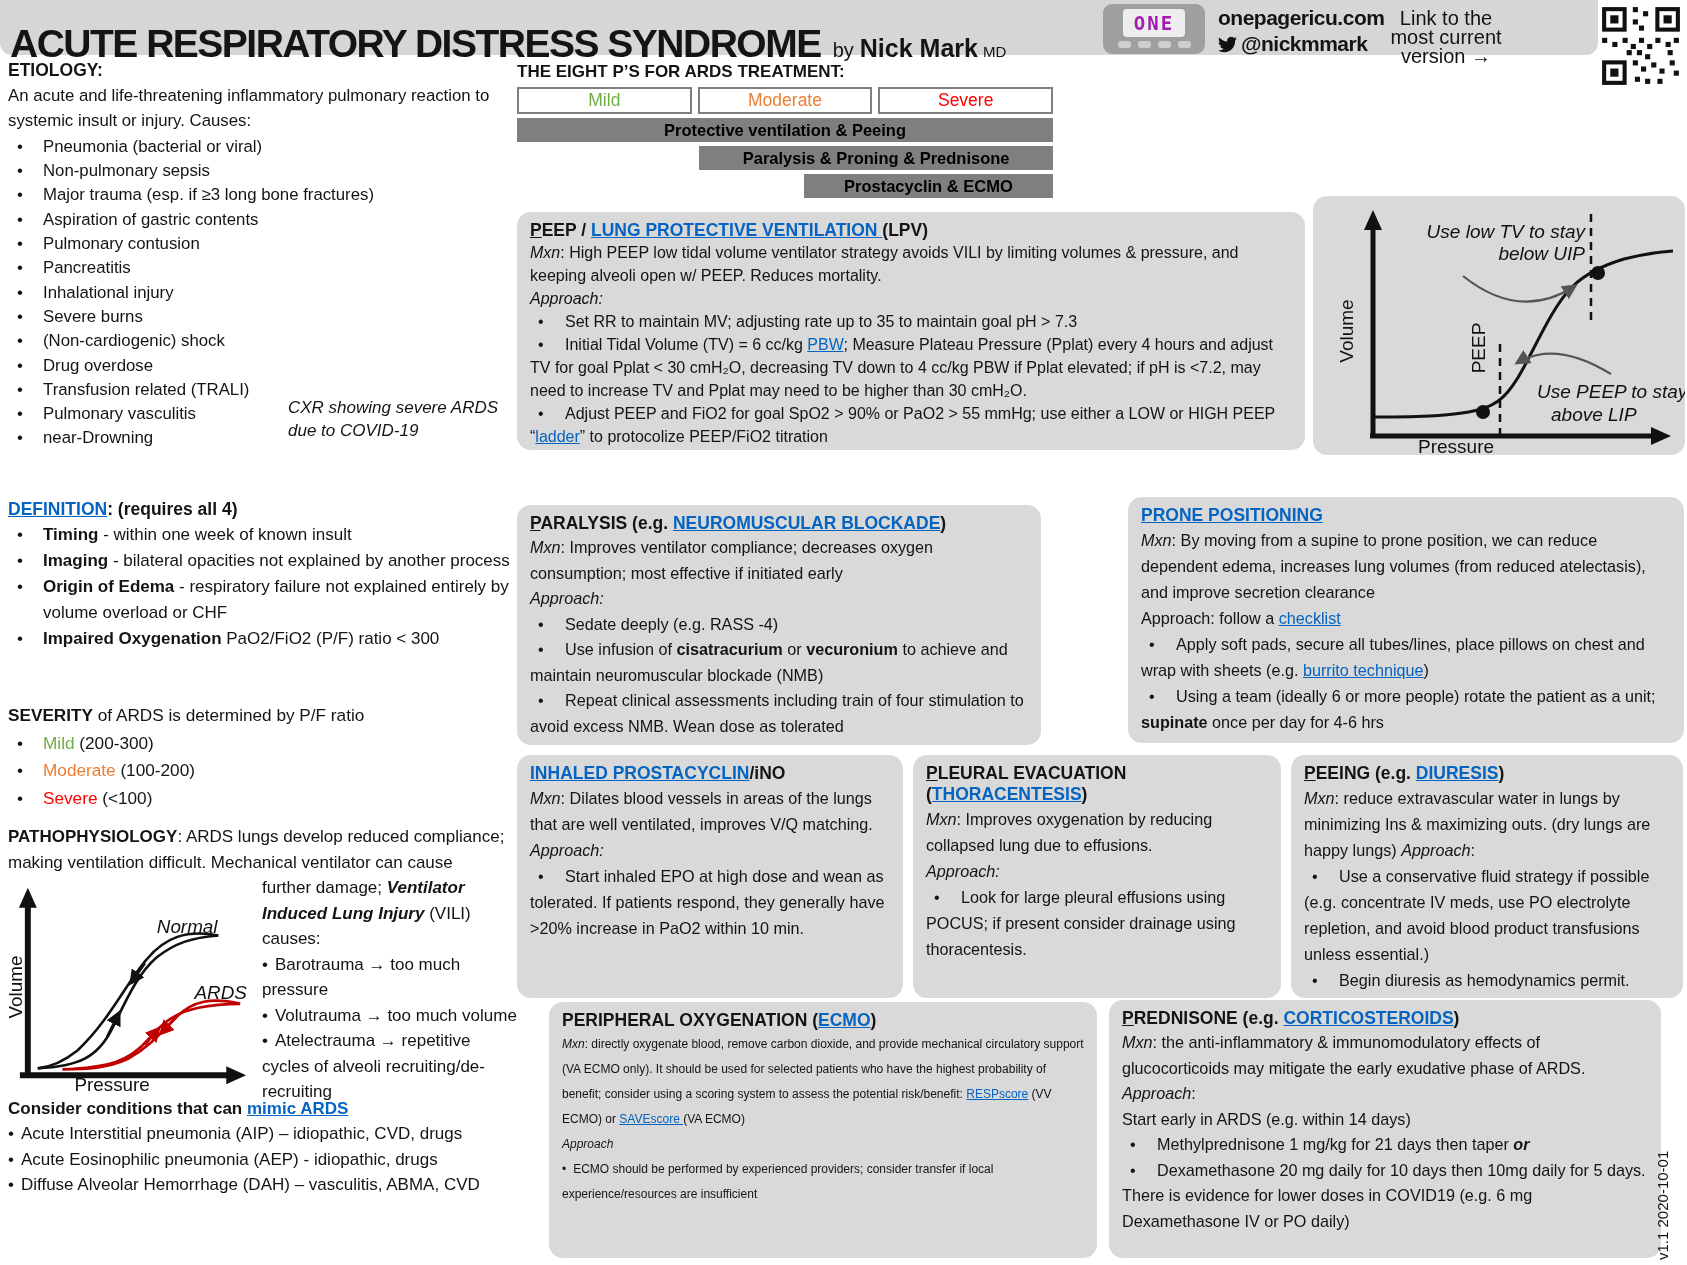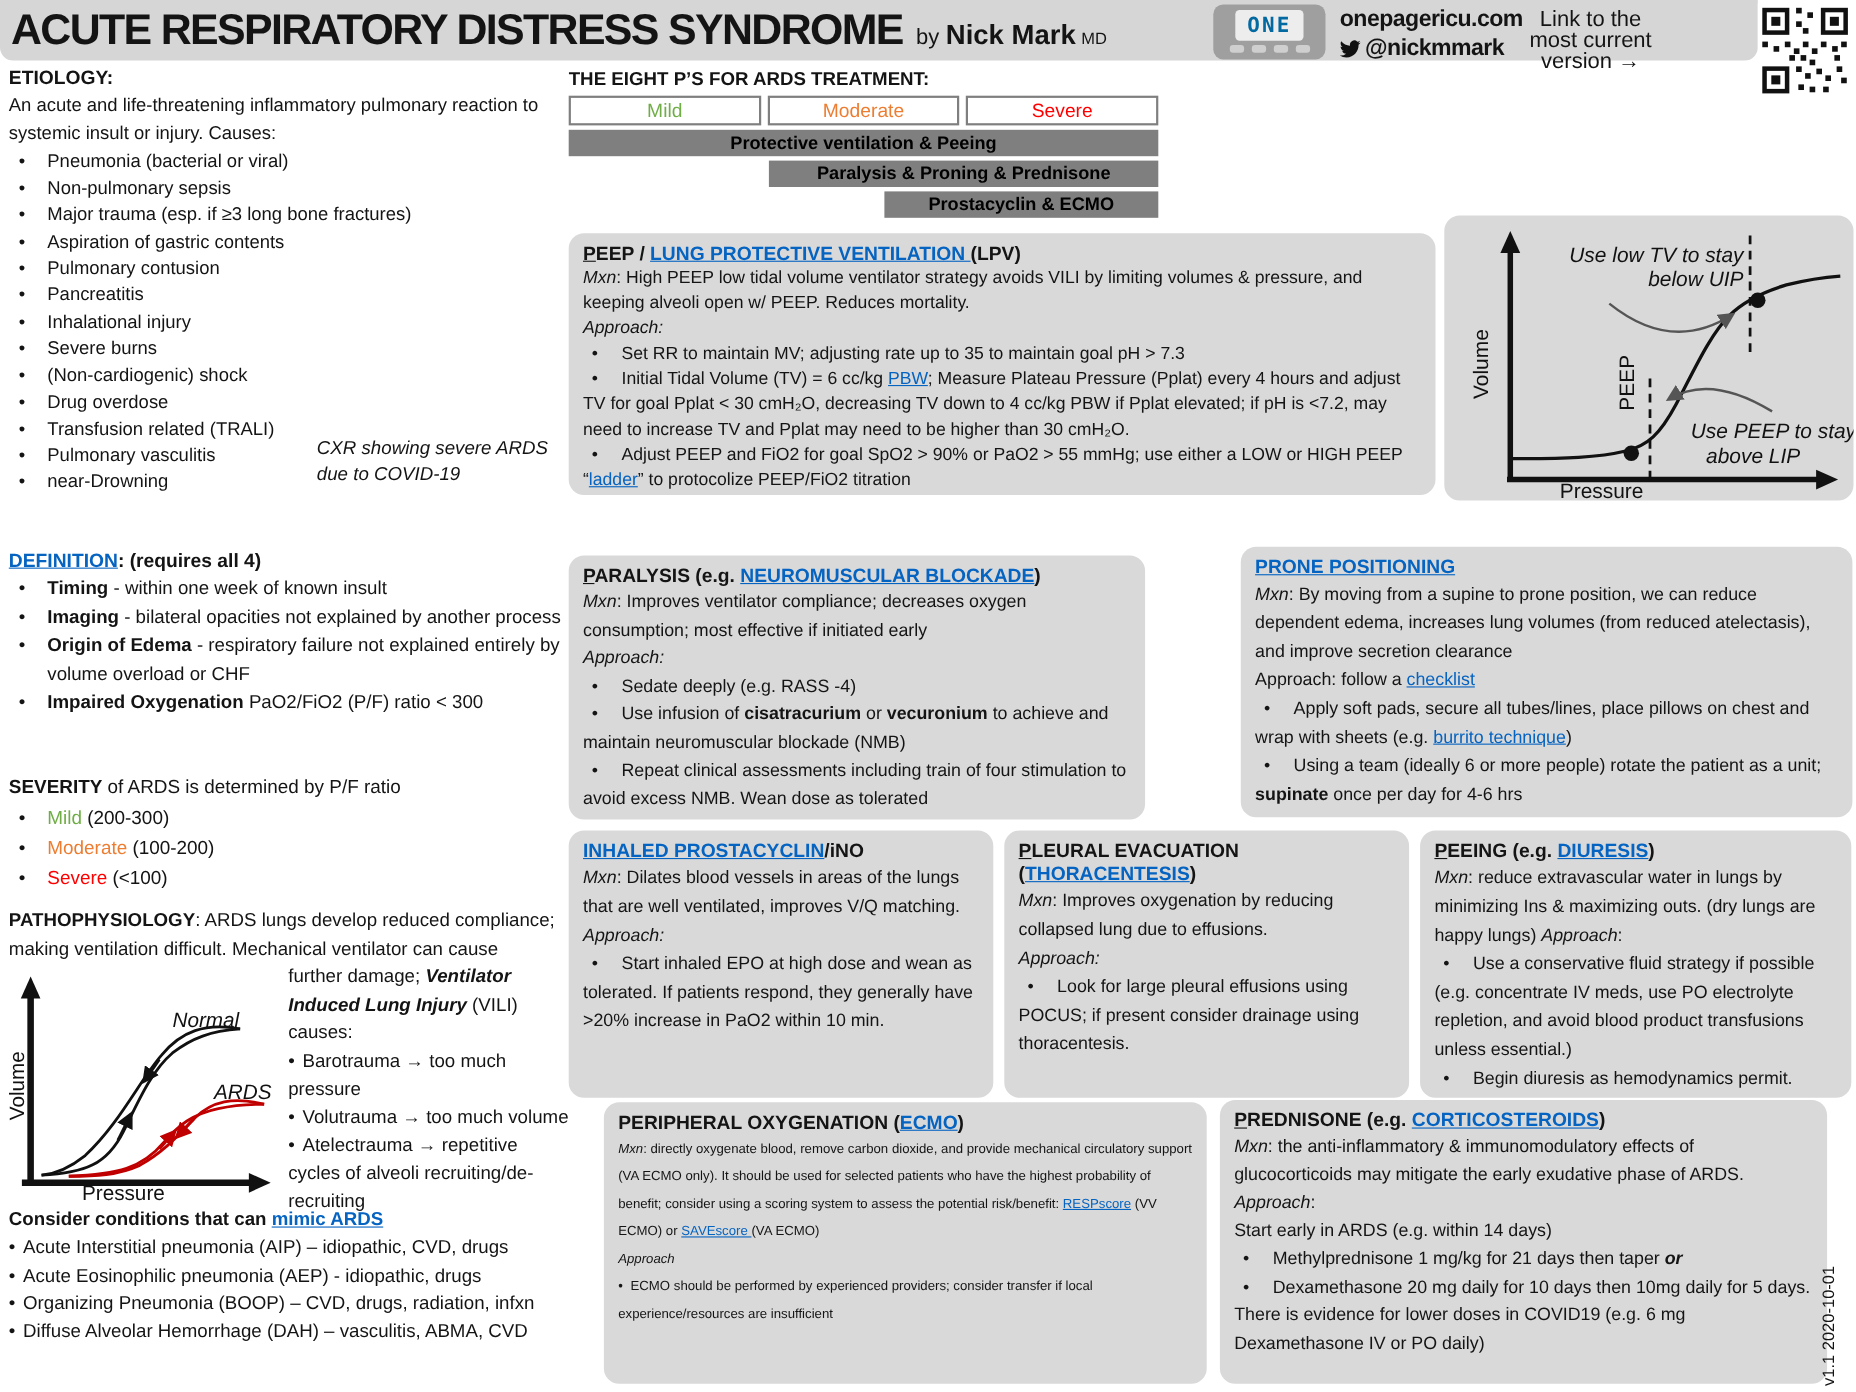--- a/index.html
+++ b/index.html
@@ -1,29 +1,29 @@
 <!DOCTYPE html>
 <html style="--link: #0563c1; --boxbg: #d9d9d9; --bargray: #7f7f7f;"><head>
 <meta charset="utf-8">
 <style>
   :root{ --link:#0563c1; --boxbg:#d9d9d9; --bargray:#7f7f7f; }
   html,body{margin:0;padding:0;background:#fff;}
   .page{position:relative;width:1687px;height:1265px;background:#fff;overflow:hidden;
         font-family:"Liberation Sans","DejaVu Sans",sans-serif;color:#141414;}
   
   .band{position:absolute;left:0;top:0;width:1598px;height:55px;background:#d6d6d6;border-radius:0 0 12px 12px;}
-  .titlebar{position:absolute;left:10px;top:0;height:55px;display:flex;align-items:baseline;white-space:nowrap;}
+  .titlebar{position:absolute;left:10px;top:16px;height:55px;display:flex;align-items:baseline;white-space:nowrap;}
   .title{font-size:39px;font-weight:800;letter-spacing:-1.5px;line-height:55px;}
   .by{font-size:20px;margin-left:12px;}
   .byname{font-size:25px;font-weight:600;margin-left:6px;}
   .bymd{font-size:15px;margin-left:5px;}
   .pager{position:absolute;left:1103px;top:4px;width:102px;height:50px;background:#9f9f9f;border-radius:9px;}
   .pager-screen{margin:5px auto 0;width:62px;height:28px;background:#ededed;border-radius:4px;
       display:flex;align-items:center;justify-content:center;
-      font-family:"DejaVu Sans Mono","Liberation Mono",monospace;font-weight:bold;font-size:19px;letter-spacing:2px;color:#0369a1;}
+      font-family:"DejaVu Sans Mono","Liberation Mono",monospace;font-weight:bold;font-size:19px;letter-spacing:2px;color:#a21caf;}
   .pager-btns{display:flex;justify-content:center;gap:7px;margin-top:4px;}
   .pager-btns i{display:block;width:13px;height:7px;border-radius:3px;background:#cfcfcf;}
   .brand{position:absolute;left:1218px;top:6px;width:170px;}
   .site{font-size:21px;font-weight:bold;letter-spacing:-0.5px;}
   .tw-row{display:flex;align-items:center;gap:4px;margin-top:2px;}
   .tw{width:19px;height:19px;}
   .twh{font-size:21px;font-weight:bold;letter-spacing:-0.5px;}
   .linknote{position:absolute;left:1388px;top:9px;width:116px;font-size:20px;line-height:19px;text-align:center;}
   .qr{position:absolute;left:1598px;top:3px;width:86px;height:86px;background:#fff;}
   
@@ -238,21 +238,20 @@
         <div class="blk lis"><span class="marker">•</span><span class="litxt"><span class="run">Volutrauma → too much volume</span></span></div>
         <div class="blk lis"><span class="marker">•</span><span class="litxt"><span class="run">Atelectrauma  → repetitive cycles of alveoli recruiting/de-recruiting</span></span></div>
       </div>
   </div>
 
   <div class="sec" id="mimic">
     <div><span class="run b">Consider conditions that can </span><span class="run b lnk">mimic ARDS</span></div>
     <div>
         <div class="blk lis"><span class="marker">•</span><span class="litxt"><span class="run">Acute Interstitial pneumonia (AIP) – idiopathic, CVD, drugs</span></span></div>
         <div class="blk lis"><span class="marker">•</span><span class="litxt"><span class="run">Acute Eosinophilic pneumonia (AEP) - idiopathic, drugs</span></span></div>
-        <div class="blk lis"><span class="marker">•</span><span class="litxt"><span class="run">Organizing Pneumonia (BOOP) – CVD, drugs, radiation, infxn</span></span></div>
         <div class="blk lis"><span class="marker">•</span><span class="litxt"><span class="run">Diffuse Alveolar Hemorrhage (DAH) – vasculitis, ABMA, CVD</span></span></div>
       </div>
   </div>
 
   <div id="eightps">
     <div class="sec-h">THE EIGHT P’S FOR ARDS TREATMENT:</div>
     <div class="sev-row">
       <div class="sev-cell"><span class="run" style="color: rgb(112, 173, 71);">Mild</span></div>
       <div class="sev-cell"><span class="run" style="color: rgb(237, 125, 49);">Moderate</span></div>
       <div class="sev-cell"><span class="run" style="color: rgb(255, 0, 0);">Severe</span></div>

